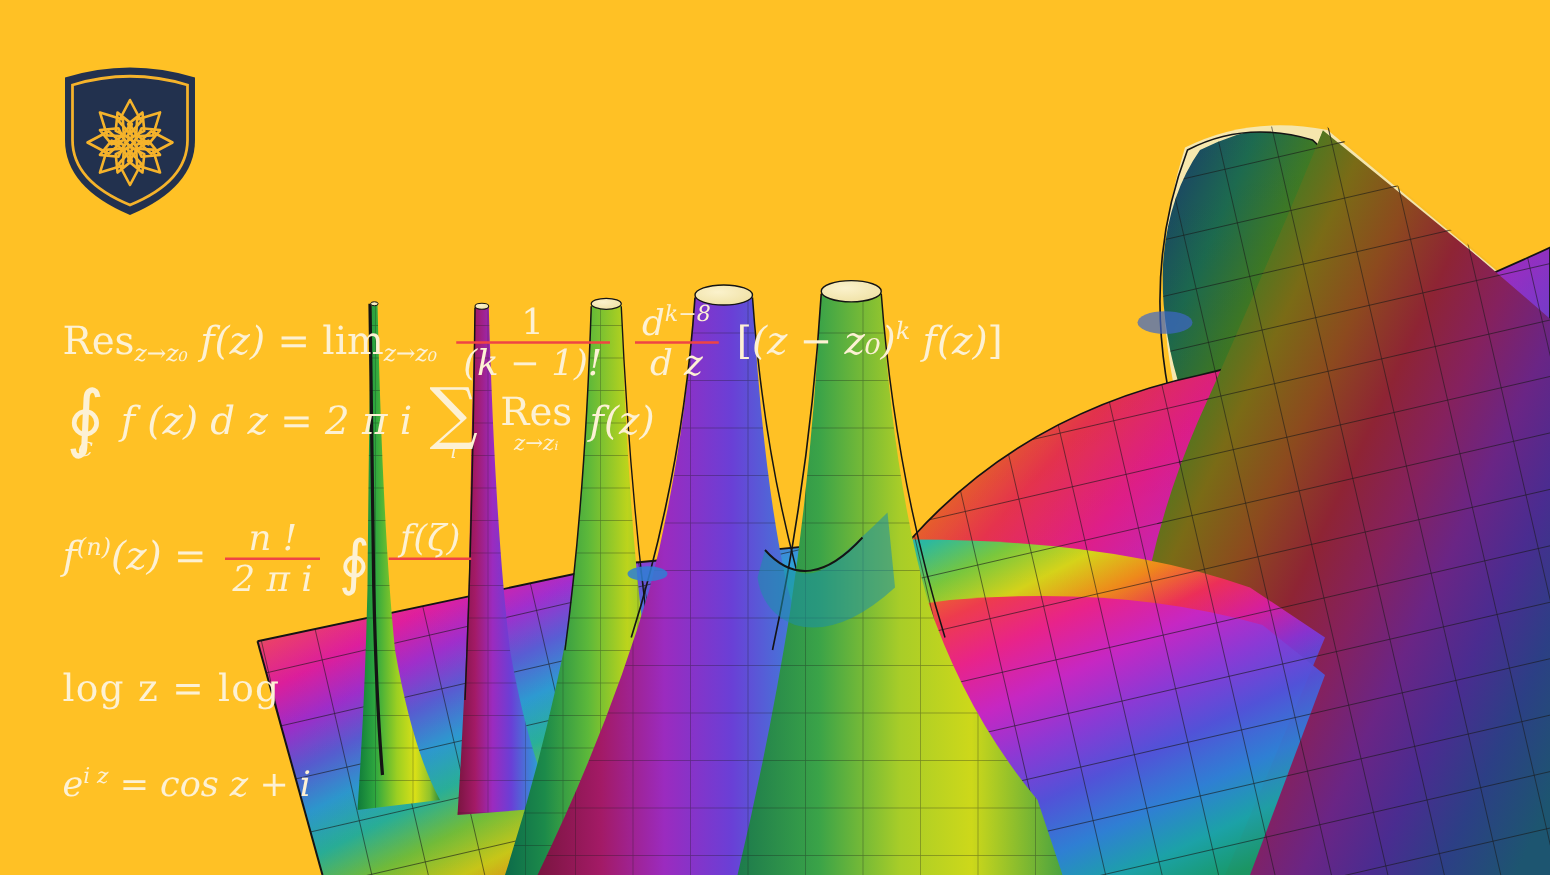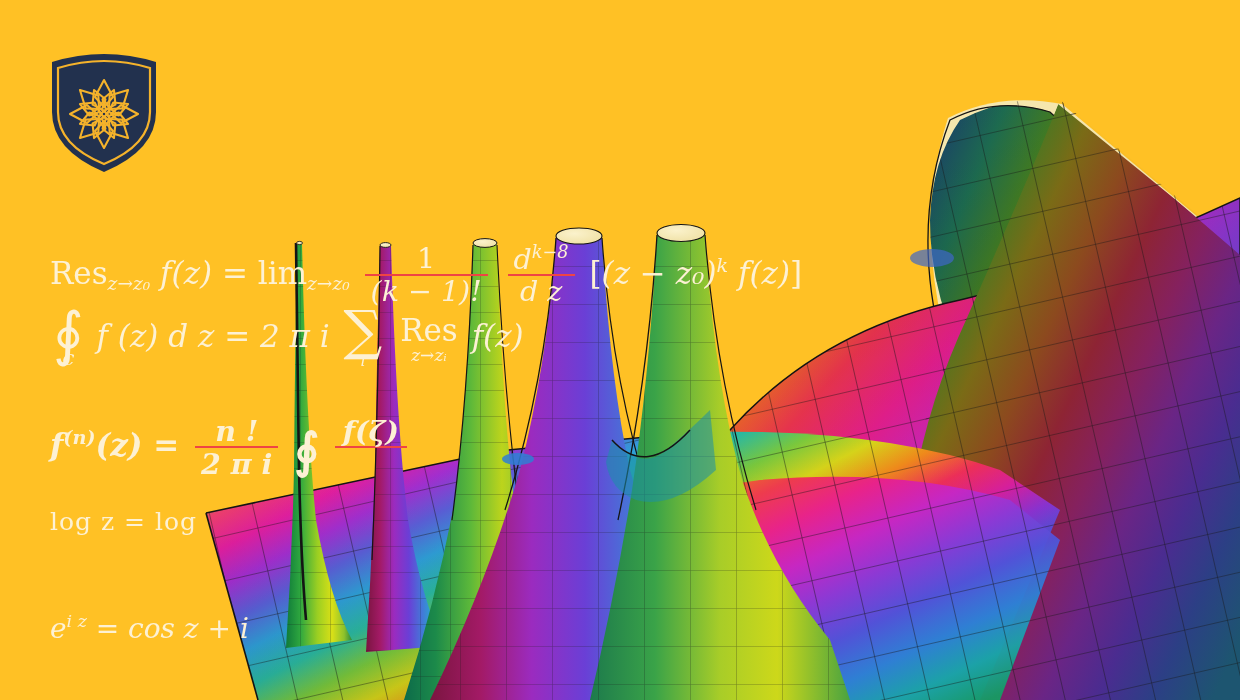--- a/index.html
+++ b/index.html
@@ -23,22 +23,22 @@
     color:#FDF1D4;
     z-index:3;pointer-events:none;
   }
   .formula{
     position:absolute;left:50px;
     white-space:nowrap;
     line-height:1;
   }
   .f1{top:15px;font-size:31px;margin-top:24px;}
   .f2{top:103px;font-size:31px;}
-  .f3{top:212px;font-size:31px;font-weight:bold;}
-  .f4{top:304px;font-size:25px;}
+  .f3{top:212px;font-size:31px;}
+  .f4{top:332px;font-size:30px;}
   .f5{top:408px;font-size:28px;}
 
   .frac{display:inline-block;vertical-align:middle;text-align:center;margin:0 5px;}
   .frac .num{display:block;padding:0 6px;font-size:0.92em;}
   .frac .den{display:block;border-top:2px solid #ef4444;padding:2px 6px 0;font-size:0.92em;}
   .sub{font-size:0.6em;vertical-align:-0.32em;}
   .sup{font-size:0.62em;vertical-align:0.62em;}
   .bigop{font-size:1.55em;vertical-align:-0.22em;display:inline-block;}
   .sumwrap{display:inline-block;text-align:center;vertical-align:middle;margin:0 4px;}
   .sumwrap .op{display:block;font-size:1.75em;line-height:0.85;}

